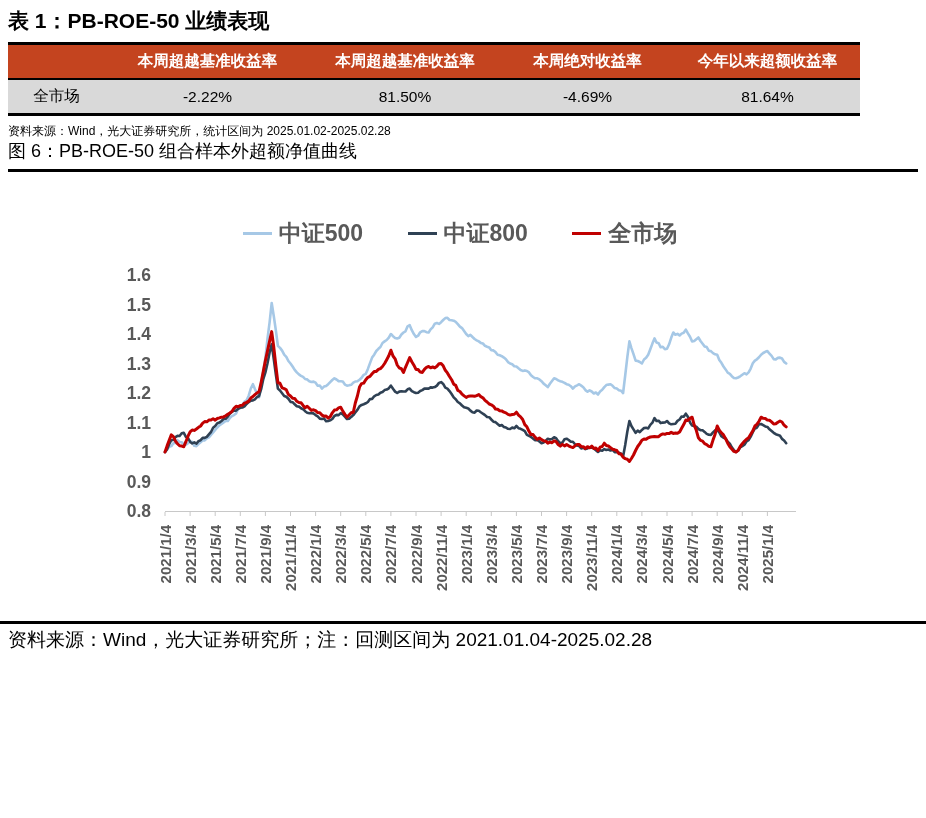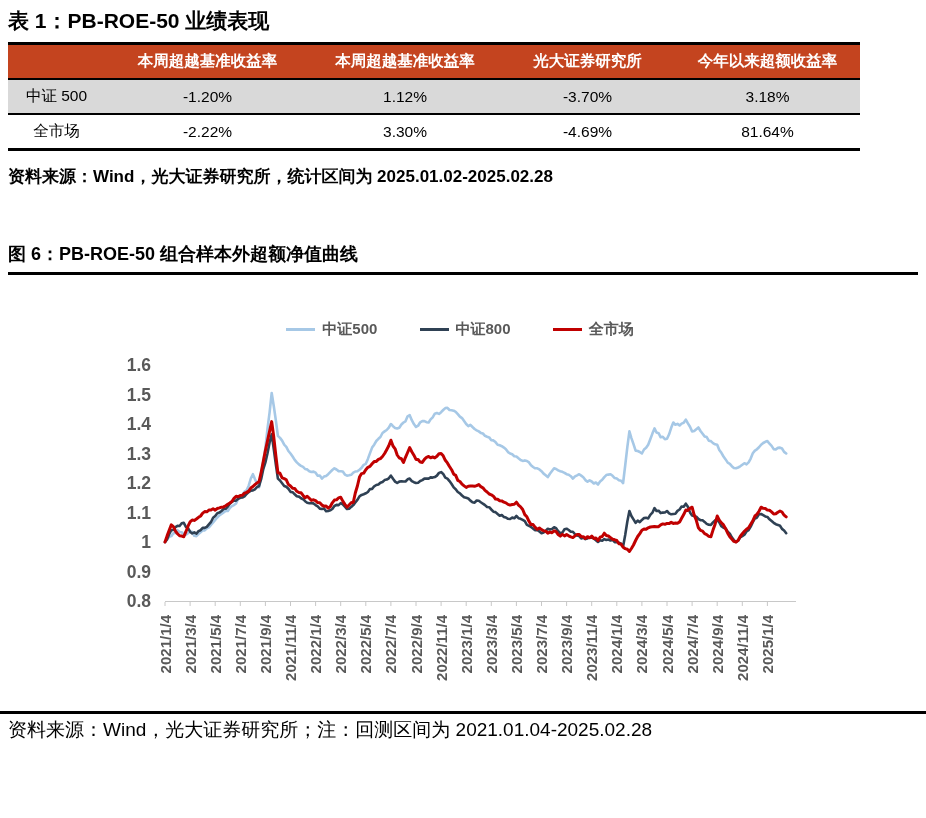--- a/index.html
+++ b/index.html
@@ -12,26 +12,26 @@
   table.perf{border-collapse:collapse;width:852px;table-layout:fixed;
     border-top:3px solid #000;border-bottom:3px solid #000;}
   table.perf th,table.perf td{font-size:15.5px;height:33px;padding:0 2px;
     text-align:center;vertical-align:middle;white-space:nowrap;}
   table.perf thead tr{background:var(--header-bg,#C4441F);border-bottom:2px solid #000;}
   table.perf thead th{color:#fff;font-weight:bold;font-size:15.5px;}
   table.perf tbody tr{border-bottom:2px solid #000;}
   table.perf tbody tr:last-child{border-bottom:none;}
   table.perf tbody tr:nth-child(odd){background:var(--stripe-bg,#D9D9D9);}
   td.rowlabel{text-align:left;padding-left:17px;}
-  .table-source{font-size:17px;line-height:17px;margin-top:17px;font-weight:bold;}
-  .figure-title{font-size:18px;font-weight:bold;line-height:22px;margin-top:58px;}
+  .table-source{font-size:12px;line-height:17px;margin-top:7px;}
+  .figure-title{font-size:18px;font-weight:normal;line-height:22px;}
   .rule-top{height:3px;background:#000;margin-top:7px;width:910px;}
   .rule-bottom{height:3px;background:#000;margin-top:8px;width:926px;margin-left:-8px;}
   .legend{width:740px;margin:42px 0 0 82px;text-align:center;
-    font-size:15px;font-weight:bold;color:#595959;white-space:nowrap;}
+    font-size:23px;font-weight:bold;color:#595959;white-space:nowrap;}
   .legend-item{display:inline-flex;align-items:center;margin:0 19px;}
   .swatch{display:inline-block;width:29px;height:3px;margin-right:7px;background:#999;}
   svg.chart{display:block;margin:12px 0 0 82px;}
   .ytick{font-family:"Liberation Sans","DejaVu Sans",sans-serif;font-size:17.5px;font-weight:bold;fill:#595959;}
   .xtick{font-family:"Liberation Sans","DejaVu Sans",sans-serif;font-size:15px;font-weight:bold;fill:#595959;}
   .figure-source{font-size:19px;line-height:17px;margin-top:7px;}
 </style>
 </head>
 <body style="--header-bg: #C4441F; --stripe-bg: #D9D9D9;">
 
@@ -43,36 +43,29 @@
       <col style="width:205px">
       <col style="width:190px">
       <col style="width:175px">
       <col style="width:185px">
   </colgroup>
   <thead>
     <tr>
       <th></th>
       <th>本周超越基准收益率</th>
       <th>本周超越基准收益率</th>
-      <th>光大证券研究所</th>
+      <th>本周绝对收益率</th>
       <th>今年以来超额收益率</th>
     </tr>
   </thead>
   <tbody>
     <tr>
-      <td class="rowlabel">中证 500</td>
-      <td>-1.20%</td>
-      <td>1.12%</td>
-      <td>-3.70%</td>
-      <td>3.18%</td>
-    </tr>
-    <tr>
       <td class="rowlabel">全市场</td>
       <td>-2.22%</td>
-      <td>3.30%</td>
+      <td>81.50%</td>
       <td>-4.69%</td>
       <td>81.64%</td>
     </tr>
   </tbody>
 </table>
 
 <div class="table-source">资料来源：Wind，光大证券研究所，统计区间为 2025.01.02-2025.02.28</div>
 
 <div class="figure-title">图 6：PB-ROE-50 组合样本外超额净值曲线</div>
 <div class="rule-top"></div>

